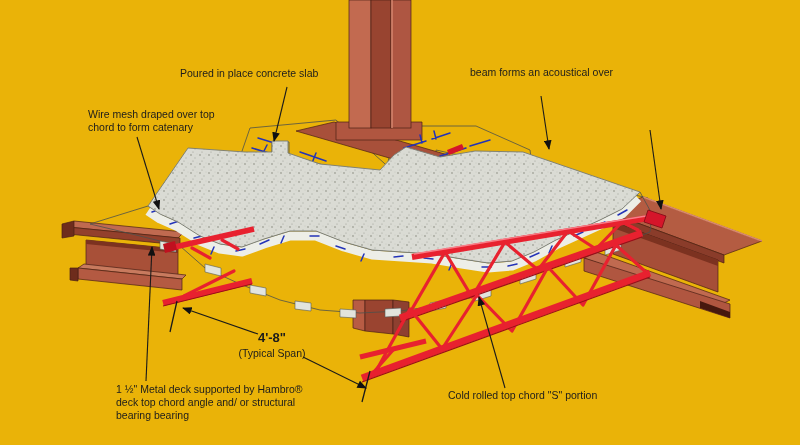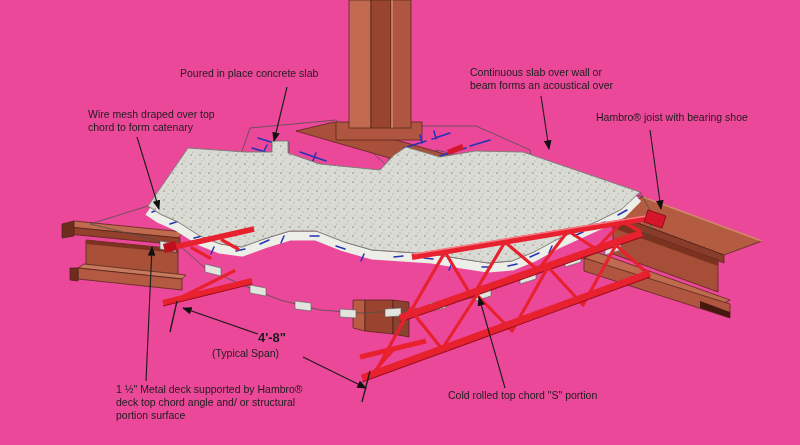--- a/index.html
+++ b/index.html
@@ -1,21 +1,21 @@
 <!DOCTYPE html>
 <html><head>
 <meta charset="utf-8">
 <style>
   html,body{margin:0;padding:0;background:#fff;}
-  .stage{position:relative;width:800px;height:445px;background:#ec4899;overflow:hidden;
+  .stage{position:relative;width:800px;height:445px;background:#eab308;overflow:hidden;
          font-family:"Liberation Sans", sans-serif;}
   .stage svg{position:absolute;left:0;top:0;}
   .lbl{position:absolute;font-size:10.5px;line-height:13px;color:#1c1c1c;white-space:nowrap;}
   .dimv{position:absolute;font-size:13px;font-weight:bold;color:#1c1c1c;text-align:center;width:120px;}
-  .dimq{position:absolute;font-size:10.5px;color:#1c1c1c;width:120px;}
+  .dimq{position:absolute;font-size:10.5px;color:#1c1c1c;text-align:center;width:120px;}
   
   .steel{stroke:#4a2014;stroke-width:.7;}
   .deckline{stroke:#4c514b;stroke-width:.8;fill:none;}
   .tooth{fill:#e2e4dd;stroke:#565b55;stroke-width:.6;}
   .mesh{stroke:#2333b8;stroke-width:1.5;fill:none;stroke-linecap:round;}
   .chord{stroke:#e8212f;fill:none;}
   .chordedge{stroke:#9a0c18;fill:none;}
   .web{stroke:#e8212f;stroke-width:3.2;fill:none;stroke-linejoin:round;stroke-linecap:round;}
   .leader{stroke:#1a1a1a;stroke-width:1.1;fill:none;}
   .tick{stroke:#1a1a1a;stroke-width:1.3;}
@@ -177,29 +177,25 @@
 </svg>
 
 <div class="lbl" style="left:180px;top:67px;">
   <span>Poured in place concrete slab</span>
 </div>
 <div class="lbl" style="left:88px;top:108px;">
   <div>Wire mesh draped over top</div>
   <div>chord to form catenary</div>
 </div>
 <div class="lbl" style="left:470px;top:66px;">
-  <div>Continuous slab over wall or</div>
   <div>beam forms an acoustical over</div>
-</div>
-<div class="lbl" style="left:596px;top:111px;">
-  <span>Hambro® joist with bearing shoe</span>
 </div>
 <div class="lbl" style="left:116px;top:383px;">
   <div>1 ½" Metal deck supported by Hambro®</div>
   <div>deck top chord angle and/ or structural</div>
-  <div>portion surface</div>
+  <div>bearing bearing</div>
 </div>
 <div class="lbl" style="left:448px;top:389px;">
   <div>Cold rolled top chord "S" portion</div>
 </div>
 <div class="dimv" style="left:212px;top:330px;">4'-8"</div>
 <div class="dimq" style="left:212px;top:347px;">(Typical Span)</div>
 </div>
 
 </body></html>

